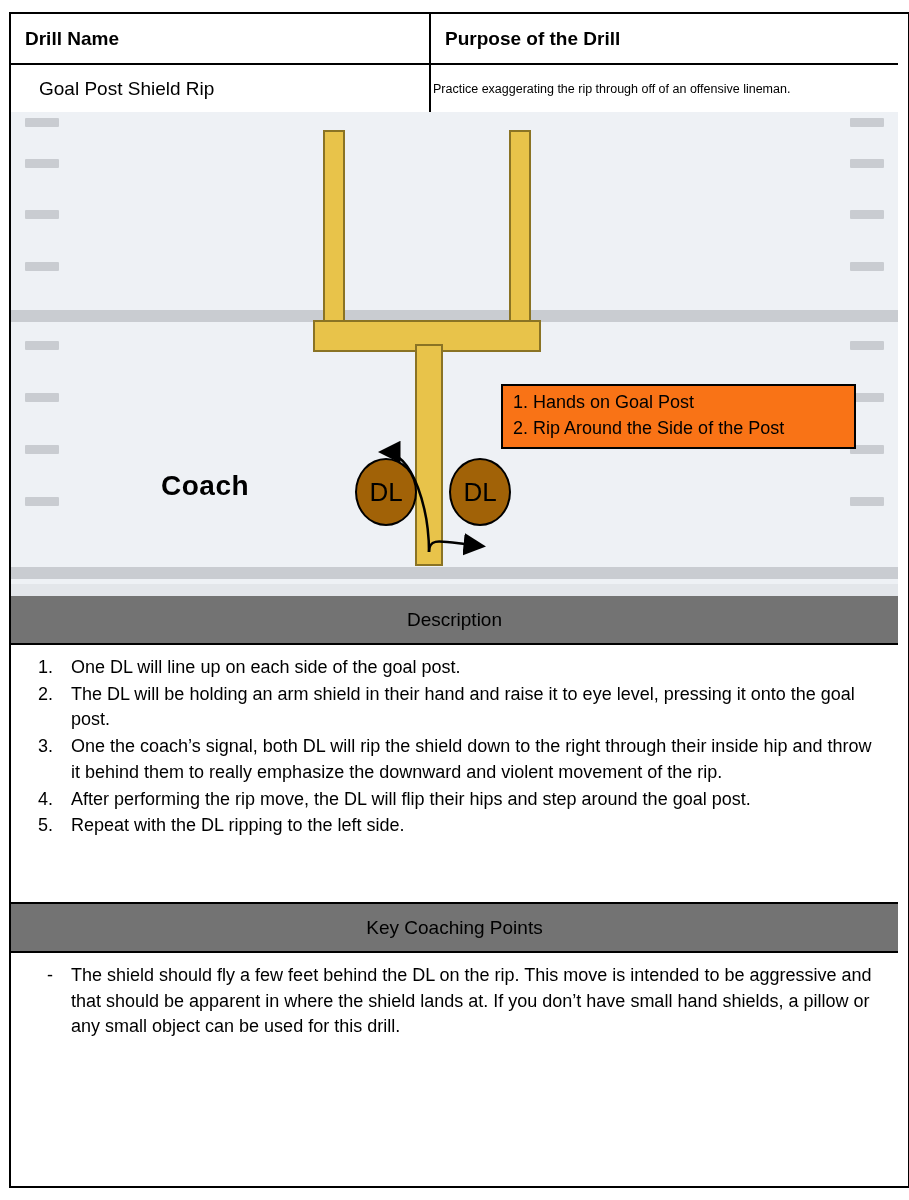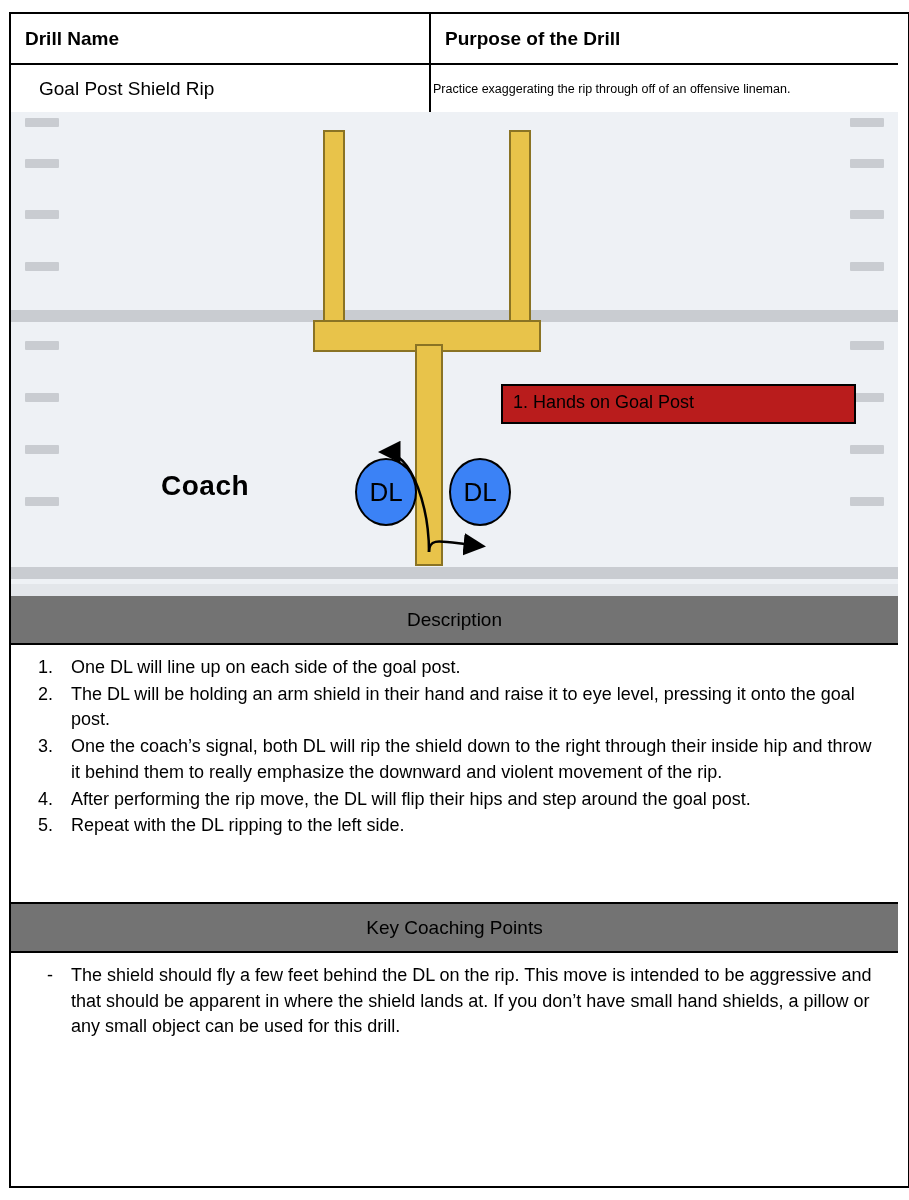--- a/index.html
+++ b/index.html
@@ -121,36 +121,36 @@
     letter-spacing: 0.5px;
     font-weight: bold;
   }
 
   .player {
     position: absolute;
     width: 58px;
     height: 64px;
     border: 2px solid #000;
     border-radius: 50%;
-    background: #3b82f6;
+    background: #a16207;
     display: flex;
     align-items: center;
     justify-content: center;
     font-size: 26px;
   }
   .player-left  { left: 344px; top: 346px; }
   .player-right { left: 438px; top: 346px; }
 
   .callout {
     position: absolute;
     left: 490px;
     top: 272px;
     width: 355px;
     border: 2px solid #000;
-    background: #b91c1c;
+    background: #f97316;
     padding: 4px 20px 6px 10px;
     box-sizing: border-box;
     font-size: 18px;
     line-height: 1.42;
   }
 
   .arrow-svg {
     position: absolute;
     left: 0;
     top: 0;
@@ -287,20 +287,21 @@
 
       <div class="player player-left">
         <span>DL</span>
       </div>
       <div class="player player-right">
         <span>DL</span>
       </div>
 
       <div class="callout">
         <div>1. Hands on Goal Post</div>
+        <div>2. Rip Around the Side of the Post</div>
       </div>
     </div>
 
     <div class="section-title" id="desc-title">Description</div>
     <div class="list-block" id="desc-block">
       <ol class="numbered">
         <li>
           <span class="num">1.</span>
           <span class="txt">One DL will line up on each side of the goal post.</span>
         </li>

